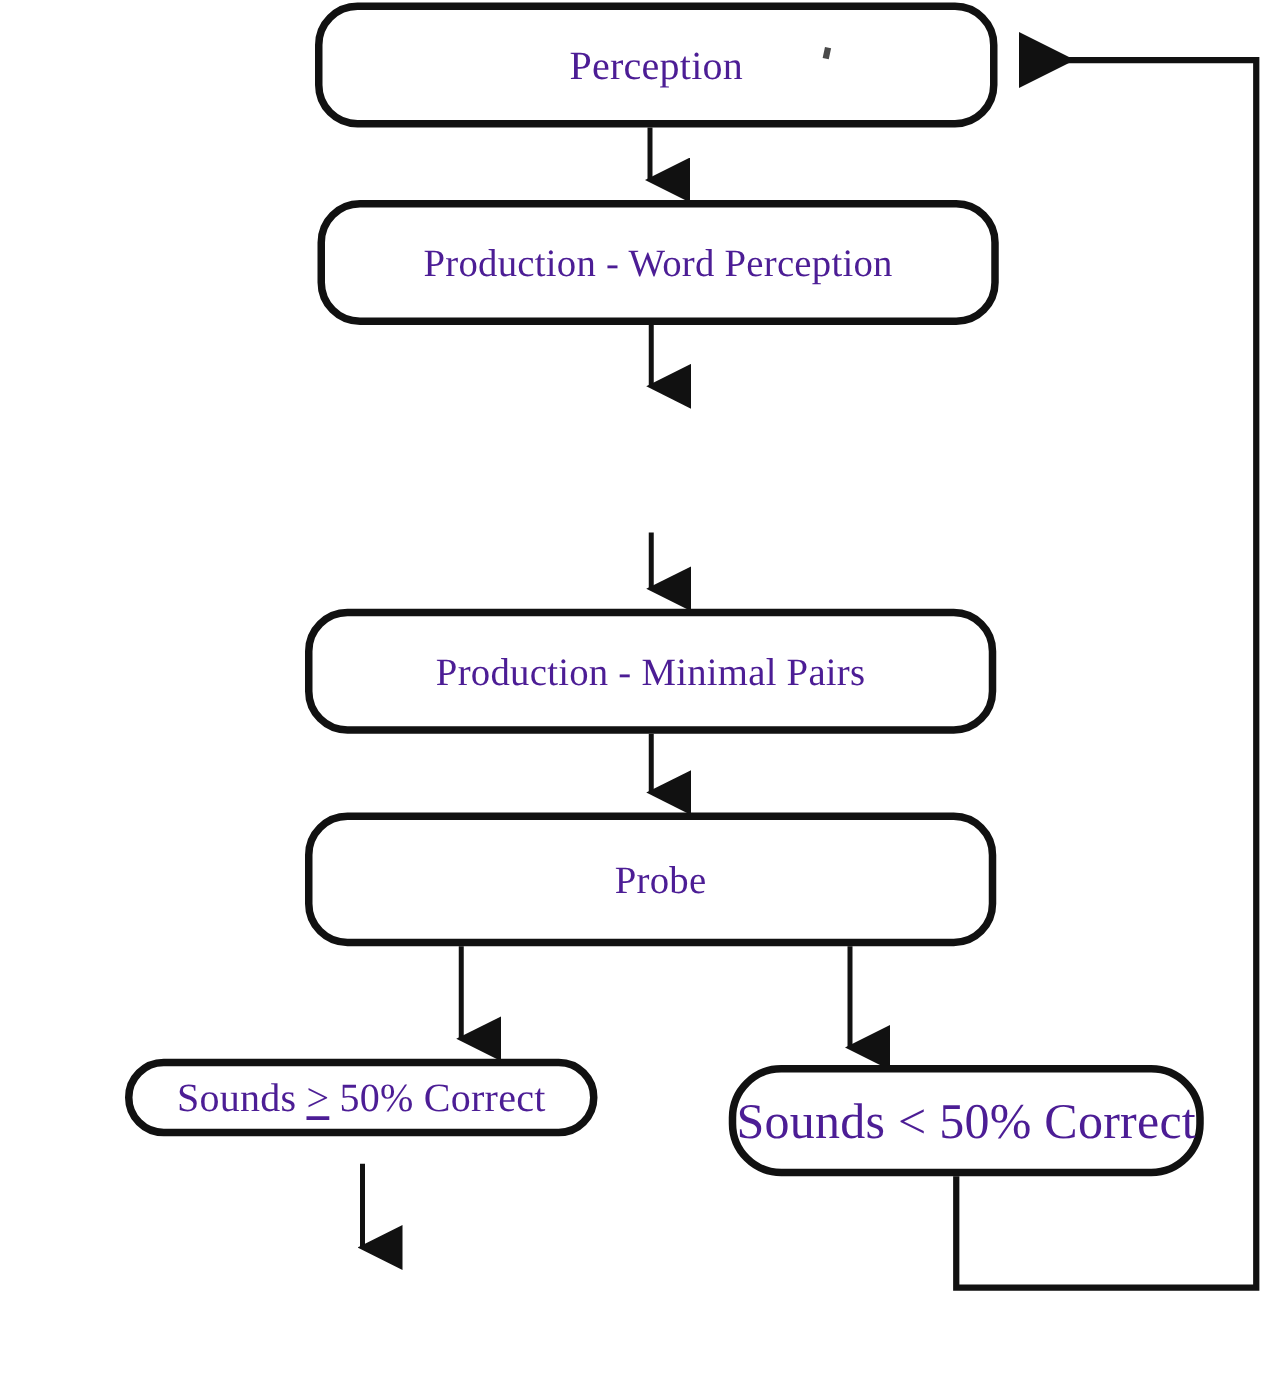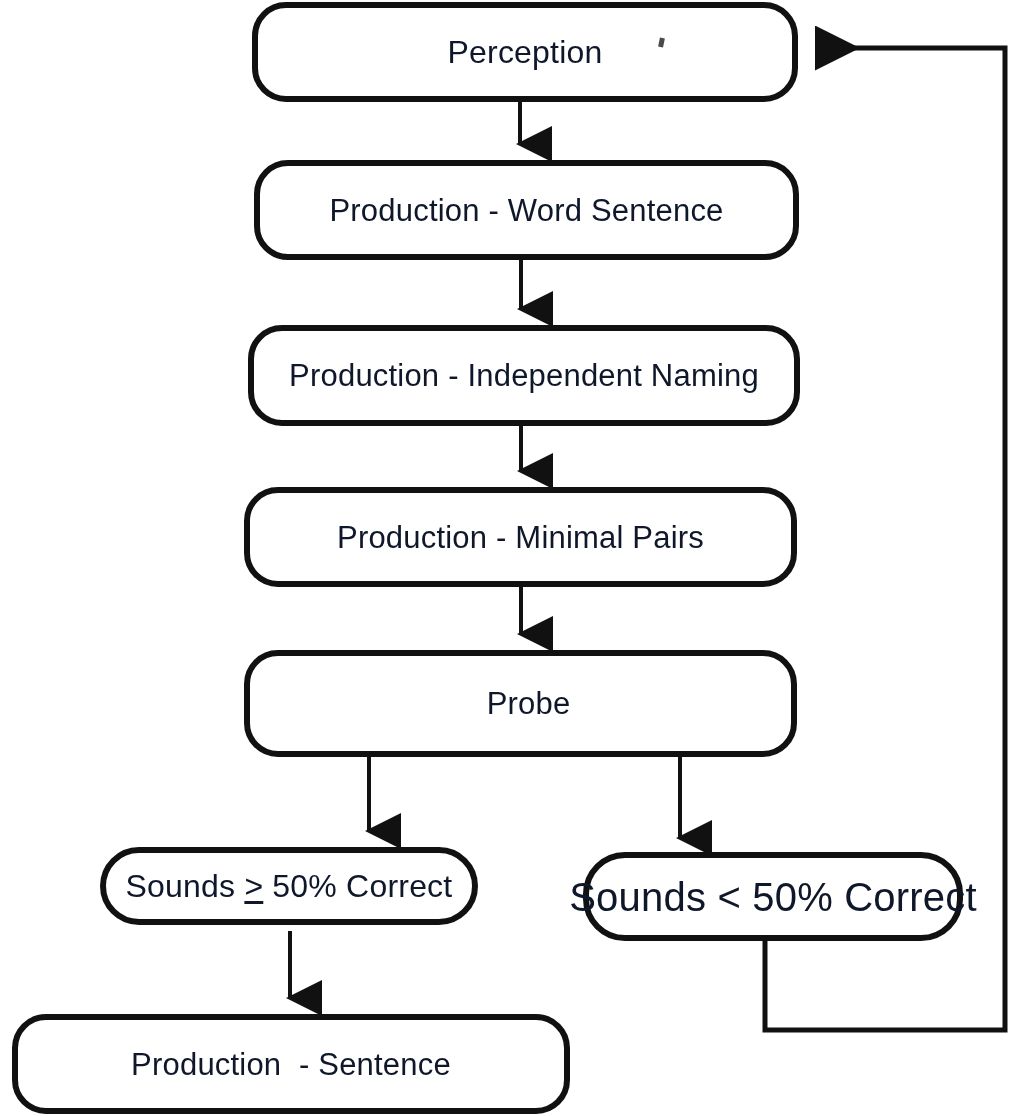--- a/index.html
+++ b/index.html
@@ -29,39 +29,39 @@
     box-sizing: border-box;
     border: 6px solid #111111;
     border-radius: 34px;
     background: #ffffff;
     display: flex;
     align-items: center;
     justify-content: center;
     z-index: 2;
   }
   .node-label {
-    font-family: Liberation Sans, sans-serif;
+    font-family: Liberation Serif, serif;
     font-size: 31px;
-    color: #0f172a;
+    color: #4c1d95;
     letter-spacing: 0.2px;
     white-space: pre;
     text-align: center;
     line-height: 1;
   }
   .node-label .ge {
     text-decoration: underline;
     text-underline-offset: 4px;
   }
   
   #node-perception      { left: 252px; top: 2px;    width: 546px; height: 100px; }
   #node-word-imitation  { left: 254px; top: 160px;  width: 545px; height: 100px; }
   #node-independent     { left: 248px; top: 325px;  width: 552px; height: 101px; }
   #node-minimal-pairs   { left: 244px; top: 487px;  width: 553px; height: 100px; }
   #node-probe           { left: 244px; top: 650px;  width: 553px; height: 107px; padding-left: 16px; }
-  #node-sounds-ge       { left: 100px; top: 847px;  width: 378px; height: 78px;  border-radius: 40px; }
+  #node-sounds-ge       { left: 100px; top: 847px;  width: 378px; height: 62px;  border-radius: 40px; }
   #node-sounds-lt       { left: 583px; top: 852px;  width: 380px; height: 89px;  border-radius: 42px; }
   #node-sentence        { left: 12px;  top: 1014px; width: 558px; height: 100px; }
   #node-perception .node-label     { font-size: 32px; }
   #node-sounds-ge .node-label      { font-size: 32px; }
   #node-sounds-lt .node-label      { font-size: 40px; }
   .speck {
     position: absolute;
     z-index: 3;
     width: 5px;
     height: 9px;
@@ -118,40 +118,34 @@
     </g>
   </svg>
 
   <div class="speck" style="left:659px; top:38px;"></div>
 
   <div class="node" id="node-perception">
     <span class="node-label">Perception</span>
   </div>
 
   <div class="node" id="node-word-imitation">
-    <span class="node-label">Production - Word Sentence</span>
+    <span class="node-label">Production - Word Perception</span>
   </div>
 
-  <div class="node" id="node-independent">
-    <span class="node-label">Production - Independent Naming</span>
-  </div>
 
   <div class="node" id="node-minimal-pairs">
     <span class="node-label">Production - Minimal Pairs</span>
   </div>
 
   <div class="node" id="node-probe">
     <span class="node-label">Probe</span>
   </div>
 
   <div class="node" id="node-sounds-ge">
     <span class="node-label"><span>Sounds </span><span class="ge">&gt;</span><span> 50% Correct</span></span>
   </div>
 
   <div class="node" id="node-sounds-lt">
     <span class="node-label">Sounds &lt; 50% Correct</span>
   </div>
 
-  <div class="node" id="node-sentence">
-    <span class="node-label">Production  - Sentence</span>
-  </div>
 
 </div>
 
 </body></html>

